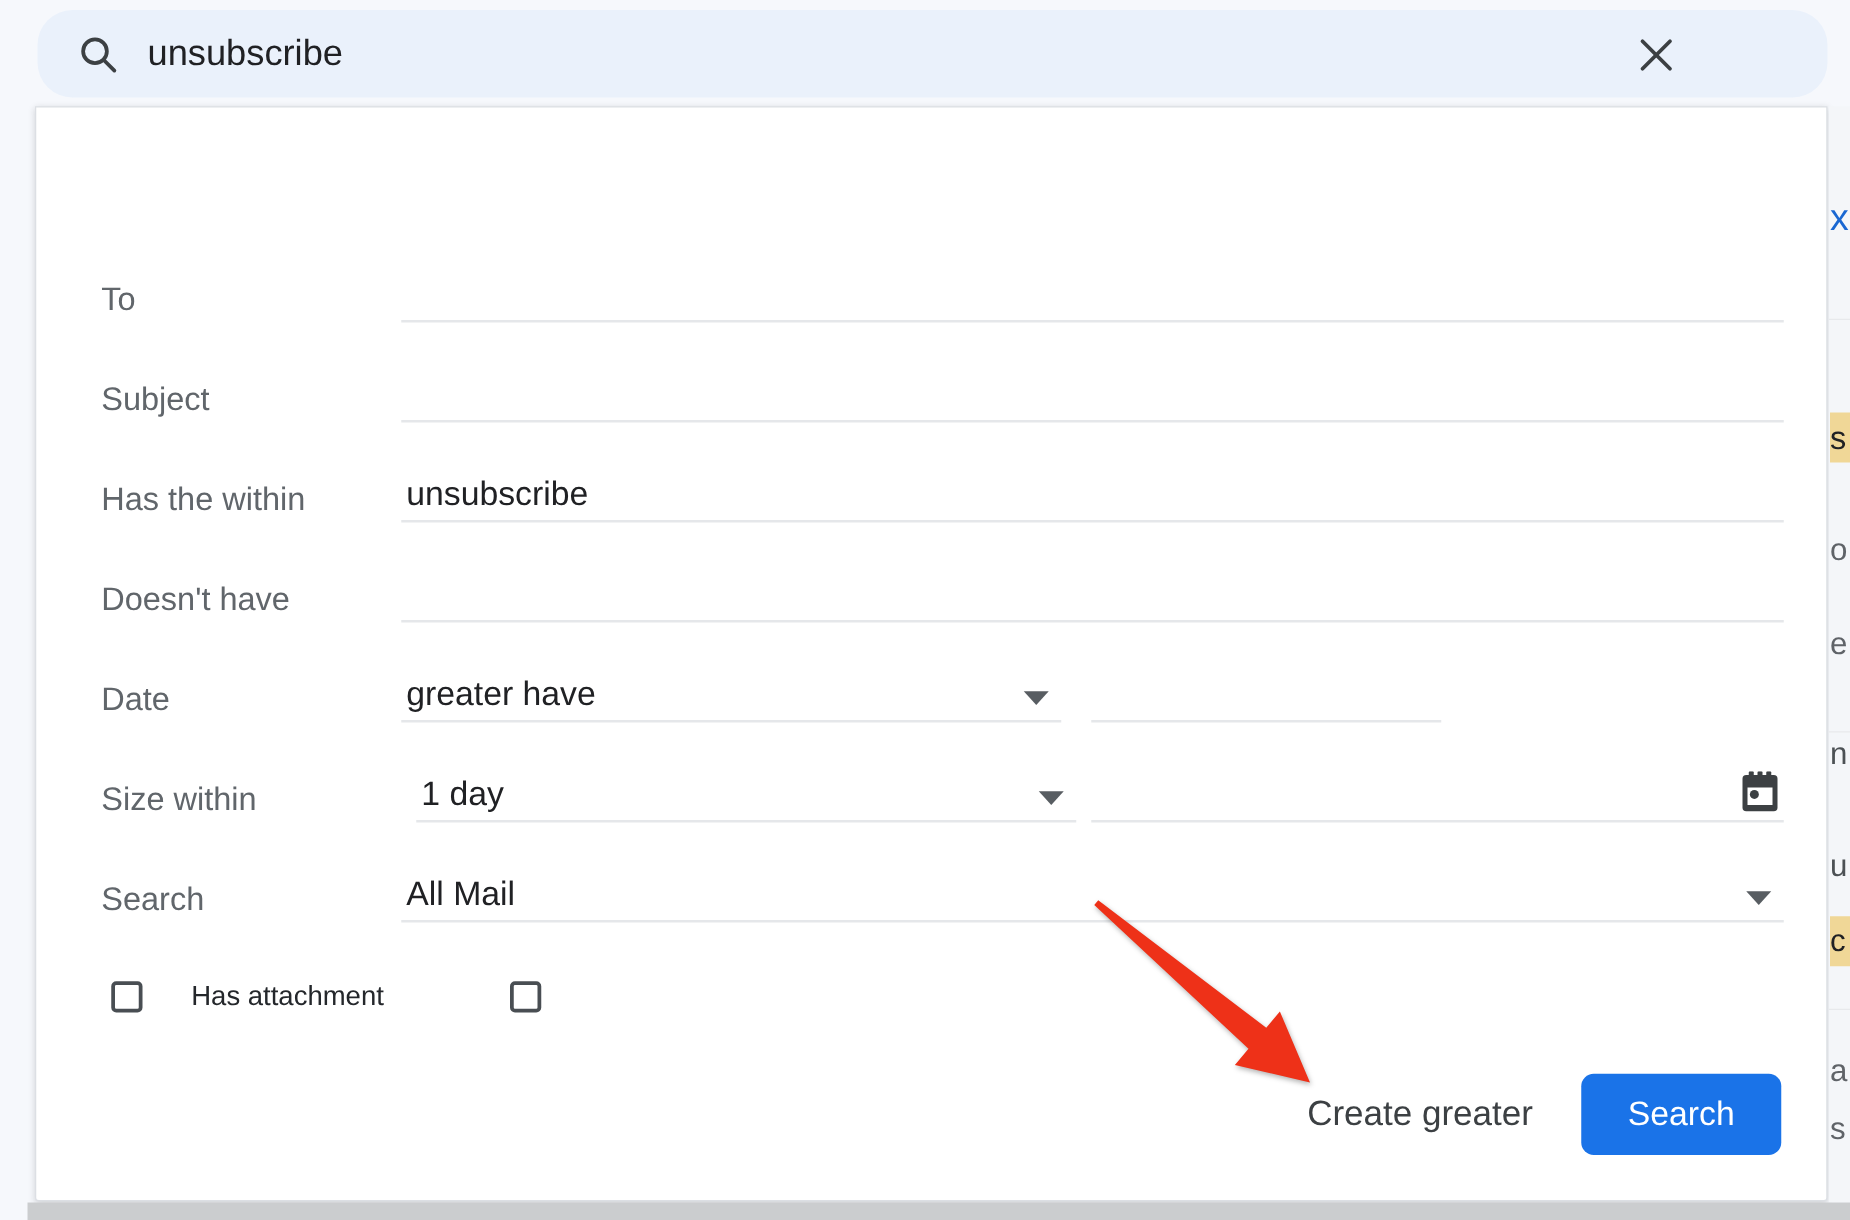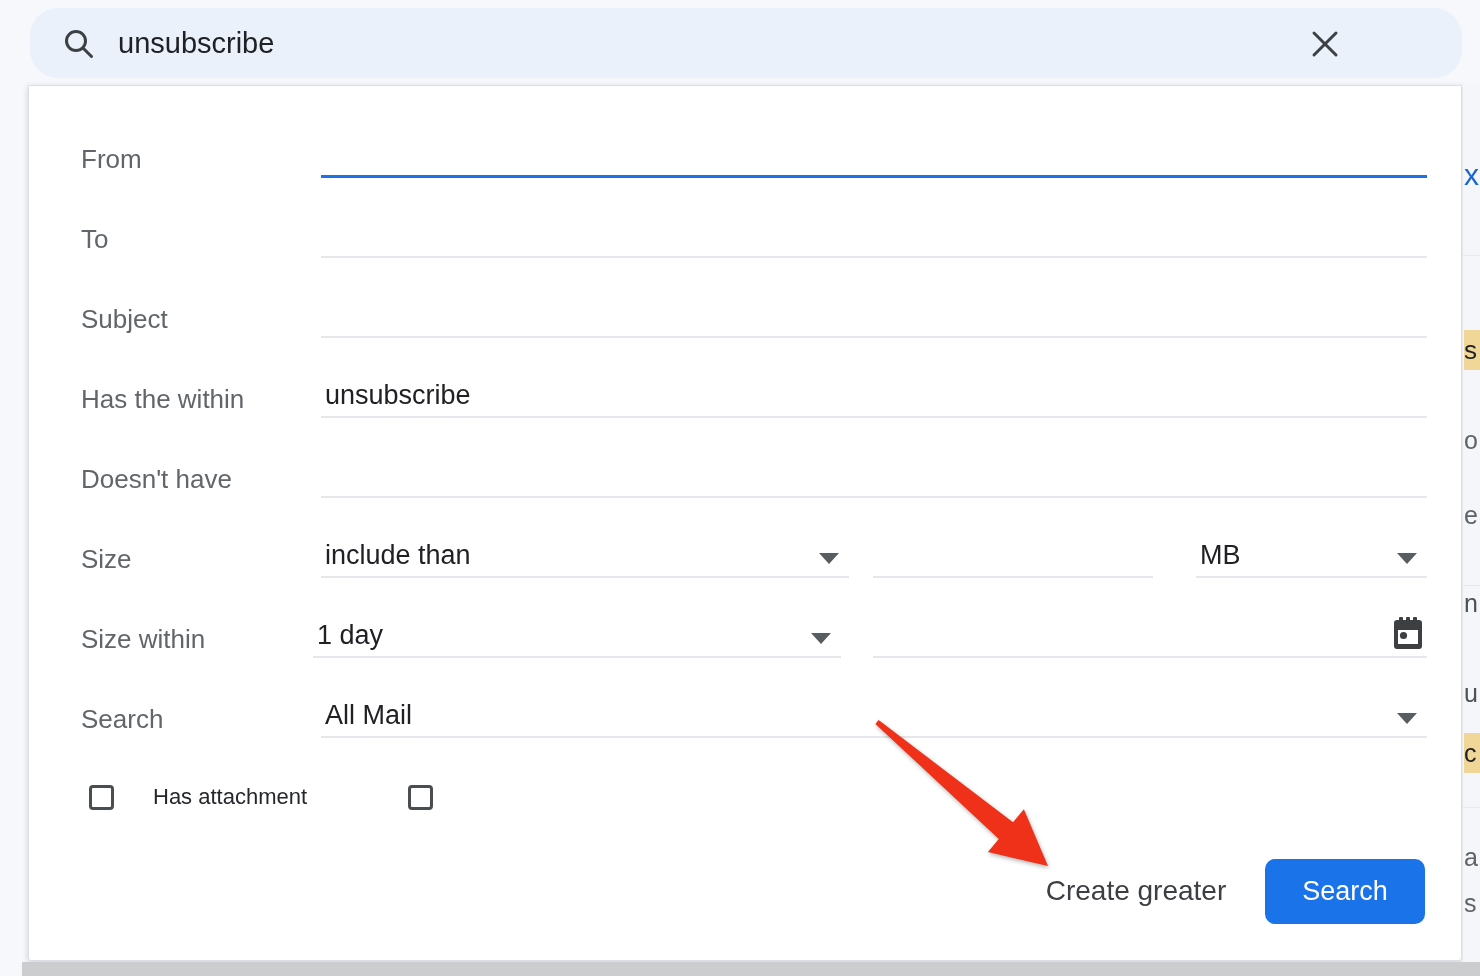--- a/index.html
+++ b/index.html
@@ -103,26 +103,20 @@
     </svg>
     <div class="search-query">unsubscribe</div>
     <svg class="search-close" viewBox="0 0 34 34">
       <line x1="6" y1="6" x2="28" y2="28" stroke="#3c4043" stroke-width="3" stroke-linecap="round"></line>
       <line x1="28" y1="6" x2="6" y2="28" stroke="#3c4043" stroke-width="3" stroke-linecap="round"></line>
     </svg>
   </div>
 
   <div class="dialog">
 
-    <div class="frow" style="top:45px;">
-      <span class="flabel">From</span>
-      <div class="field focused" style="left:292px; width:1106px;">
-        <span class="fval"></span>
-      </div>
-    </div>
 
     <div class="frow" style="top:205px;">
       <span class="flabel">Subject</span>
       <div class="field" style="left:292px; width:1106px;">
         <span class="fval"></span>
       </div>
     </div>
 
     <div class="frow" style="top:125px;">
       <span class="flabel">To</span>
@@ -139,37 +133,33 @@
     </div>
 
     <div class="frow" style="top:365px;padding-left:20px;">
       <span class="flabel">Doesn't have</span>
       <div class="field" style="left:292px; width:1106px;">
         <span class="fval"></span>
       </div>
     </div>
 
     <div class="frow" style="top:445px;">
-      <span class="flabel">Size</span>
+      <span class="flabel">Date</span>
       <div class="field dropdown" style="left:292px; width:528px;">
-        <span class="fval">include than</span>
+        <span class="fval">greater have</span>
         <span class="dd-arrow"></span>
       </div>
       <div class="field" style="left:844px; width:280px;">
         <span class="fval"></span>
-      </div>
-      <div class="field dropdown" style="left:1167px; width:231px;">
-        <span class="fval">MB</span>
-        <span class="dd-arrow"></span>
       </div>
     </div>
 
     <div class="frow" style="top:525px;">
       <span class="flabel">Size within</span>
-      <div class="field dropdown" style="left:284px; width:528px;">
+      <div class="field dropdown" style="left:304px; width:528px;">
         <span class="fval">1 day</span>
         <span class="dd-arrow"></span>
       </div>
       <div class="field" style="left:844px; width:554px;">
         <span class="fval"></span>
         <svg class="cal-ic" viewBox="0 0 30 33">
           <rect x="6" y="0" width="4" height="7" rx="1" fill="#3c4043"></rect>
           <rect x="13" y="0" width="4" height="7" rx="1" fill="#3c4043"></rect>
           <rect x="20" y="0" width="4" height="7" rx="1" fill="#3c4043"></rect>
           <rect x="1" y="3" width="28" height="29" rx="3" fill="#3c4043"></rect>

